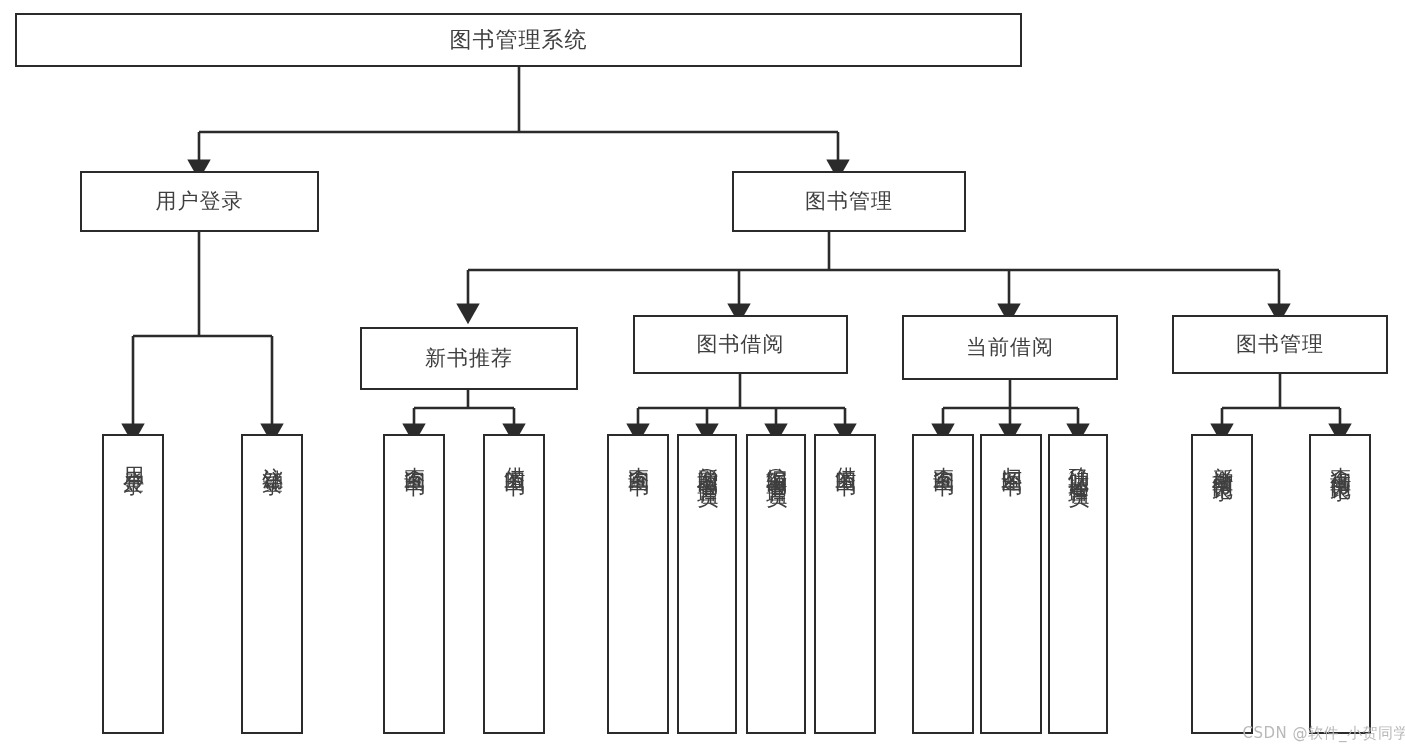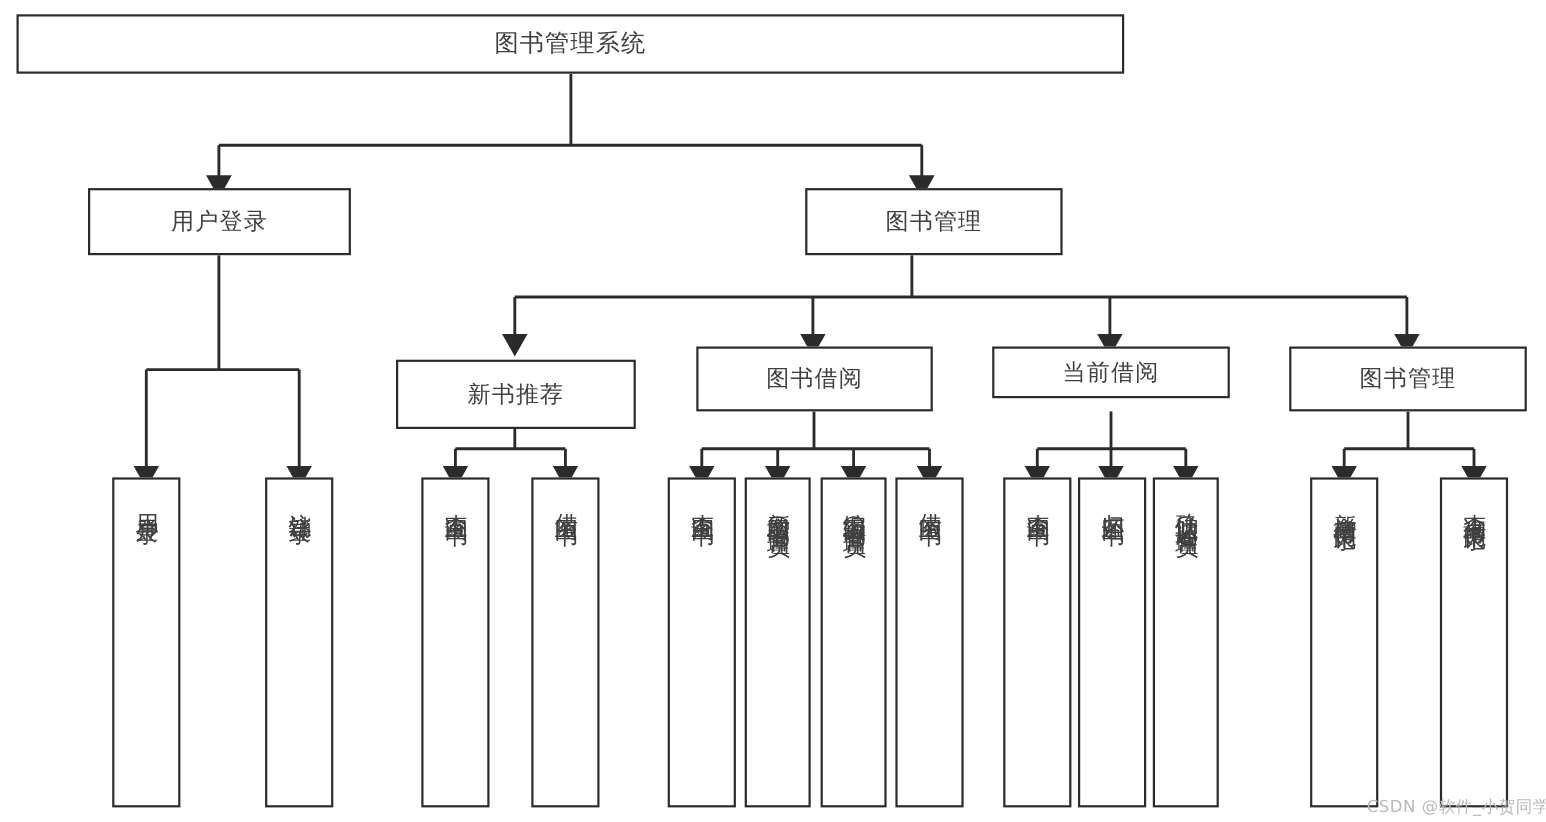--- a/index.html
+++ b/index.html
@@ -128,21 +128,21 @@
   <div class="node level2" style="left:732px;top:171px;width:234px;height:61px;">
     <span class="label">图书管理</span>
   </div>
 
   <div class="node level3" style="left:360px;top:327px;width:218px;height:63px;">
     <span class="label">新书推荐</span>
   </div>
   <div class="node level3" style="left:633px;top:315px;width:215px;height:59px;">
     <span class="label">图书借阅</span>
   </div>
-  <div class="node level3" style="left:902px;top:315px;width:216px;height:47px;">
+  <div class="node level3" style="left:902px;top:315px;width:216px;height:65px;">
     <span class="label">当前借阅</span>
   </div>
   <div class="node level3" style="left:1172px;top:315px;width:216px;height:59px;">
     <span class="label">图书管理</span>
   </div>
 
   <div class="node leaf" style="left:102px;top:434px;width:62px;height:300px;">
     <span class="label">用户登录</span>
   </div>
   <div class="node leaf" style="left:241px;top:434px;width:62px;height:300px;">

